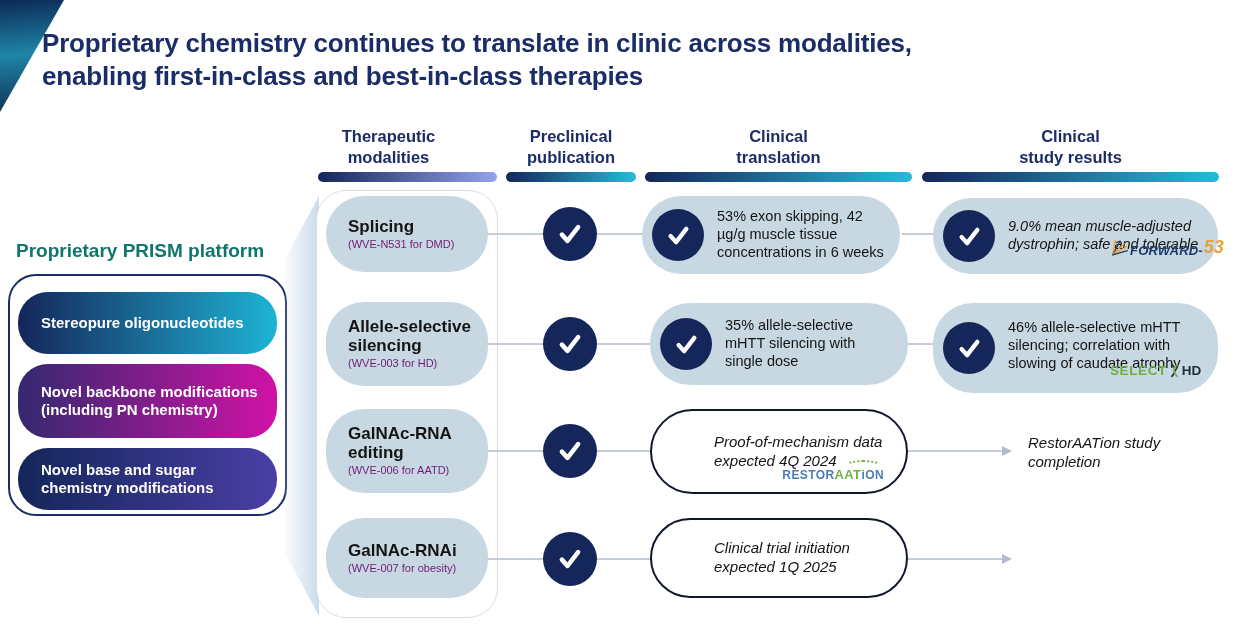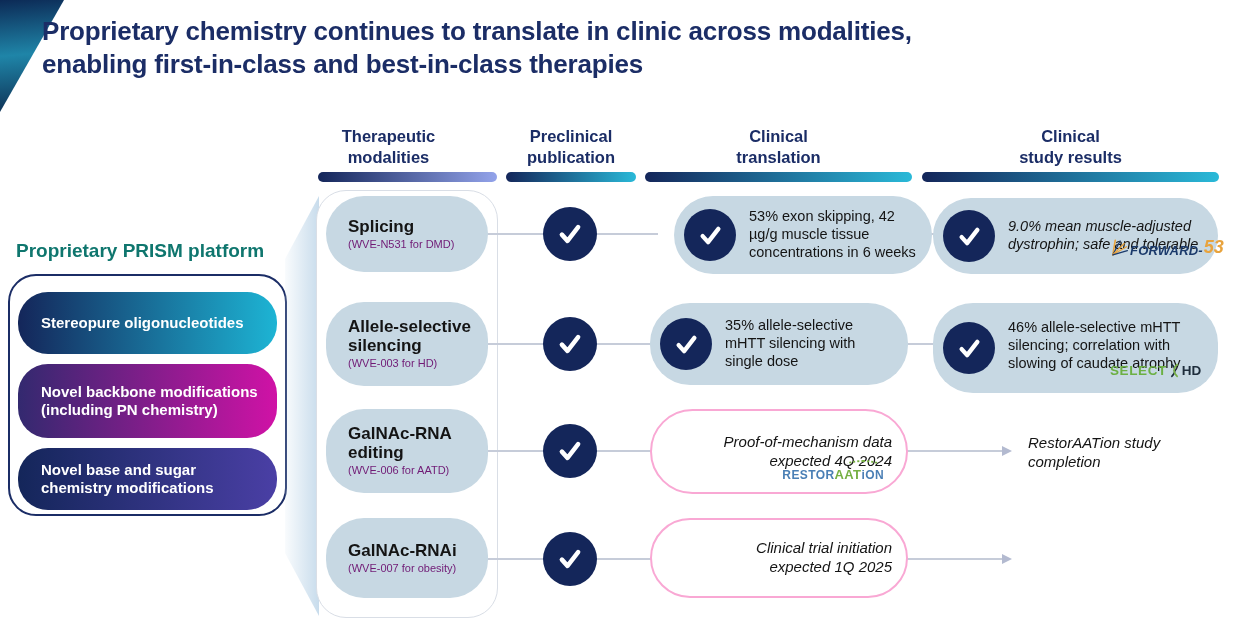--- a/index.html
+++ b/index.html
@@ -11,21 +11,21 @@
 
   
   .corner {
     position:absolute; left:0; top:0; width:64px; height:112px;
     background:linear-gradient(175deg, #0c2a56 0%, #1f85a8 48%, #0d2c50 100%);
     clip-path:polygon(0 0, 100% 0, 0 100%);
   }
 
   
   .title {
-    position:absolute; left:42px; top:15px; width:1160px;
+    position:absolute; left:42px; top:27px; width:1160px;
     color:#1b2d66; font-size:26px; font-weight:700; line-height:1.27;
     letter-spacing:-0.2px;
   }
 
   
   .prism-heading {
     position:absolute; left:16px; top:240px; width:274px;
     color:#0f766e; font-size:19px; font-weight:700;
   }
   .prism-panel {
@@ -89,22 +89,22 @@
   
   .res-pill {
     position:absolute; background:#c7d8e3; border-radius:40px; z-index:2;
     display:flex; align-items:center; gap:13px; padding:0 12px 0 10px;
   }
   .res-text { color:#141414; font-size:14.5px; line-height:1.22; }
   .res-text.it { font-style:italic; }
 
   
   .future-pill {
-    position:absolute; background:#fff; border:2px solid #f9a8d4; border-radius:44px; z-index:2;
-    display:flex; flex-direction:column; justify-content:center; padding-left:62px; padding-right:14px;text-align:right;
+    position:absolute; background:#fff; border:2px solid #0f172a; border-radius:44px; z-index:2;
+    display:flex; flex-direction:column; justify-content:center; padding-left:62px; padding-right:14px;
   }
   .future-text { color:#141414; font-size:15px; font-style:italic; line-height:1.25; }
 
   .side-note {
     position:absolute; color:#141414; font-size:15px; font-style:italic; line-height:1.25;
   }
 
   
   .logo-forward { position:absolute; display:flex; align-items:flex-end; gap:1px; z-index:4; }
   .logo-forward .t1 { color:#1b3a6b; font-size:13px; font-weight:700; font-style:italic; letter-spacing:0.2px; }
@@ -208,21 +208,21 @@
     <svg width="30" height="30" viewBox="0 0 24 24">
         <path d="M5.5 12.5 L10 17.5 L18.5 6.5" stroke="#fff" stroke-width="3.6" fill="none" stroke-linecap="round" stroke-linejoin="round"></path>
       </svg>
   </div>
   <div class="check" style="left:543px;top:532px;">
     <svg width="30" height="30" viewBox="0 0 24 24">
         <path d="M5.5 12.5 L10 17.5 L18.5 6.5" stroke="#fff" stroke-width="3.6" fill="none" stroke-linecap="round" stroke-linejoin="round"></path>
       </svg>
   </div>
 
-  <div class="res-pill" style="left:674px;top:196px;width:258px;height:78px;">
+  <div class="res-pill" style="left:642px;top:196px;width:258px;height:78px;">
     <div class="check sm">
       <svg width="29" height="29" viewBox="0 0 24 24">
           <path d="M5.5 12.5 L10 17.5 L18.5 6.5" stroke="#fff" stroke-width="3.6" fill="none" stroke-linecap="round" stroke-linejoin="round"></path>
         </svg>
     </div>
     <div class="res-text">53% exon skipping, 42 µg/g muscle tissue concentrations in 6 weeks</div>
   </div>
 
   <div class="res-pill" style="left:650px;top:303px;width:258px;height:82px;">
     <div class="check sm">

